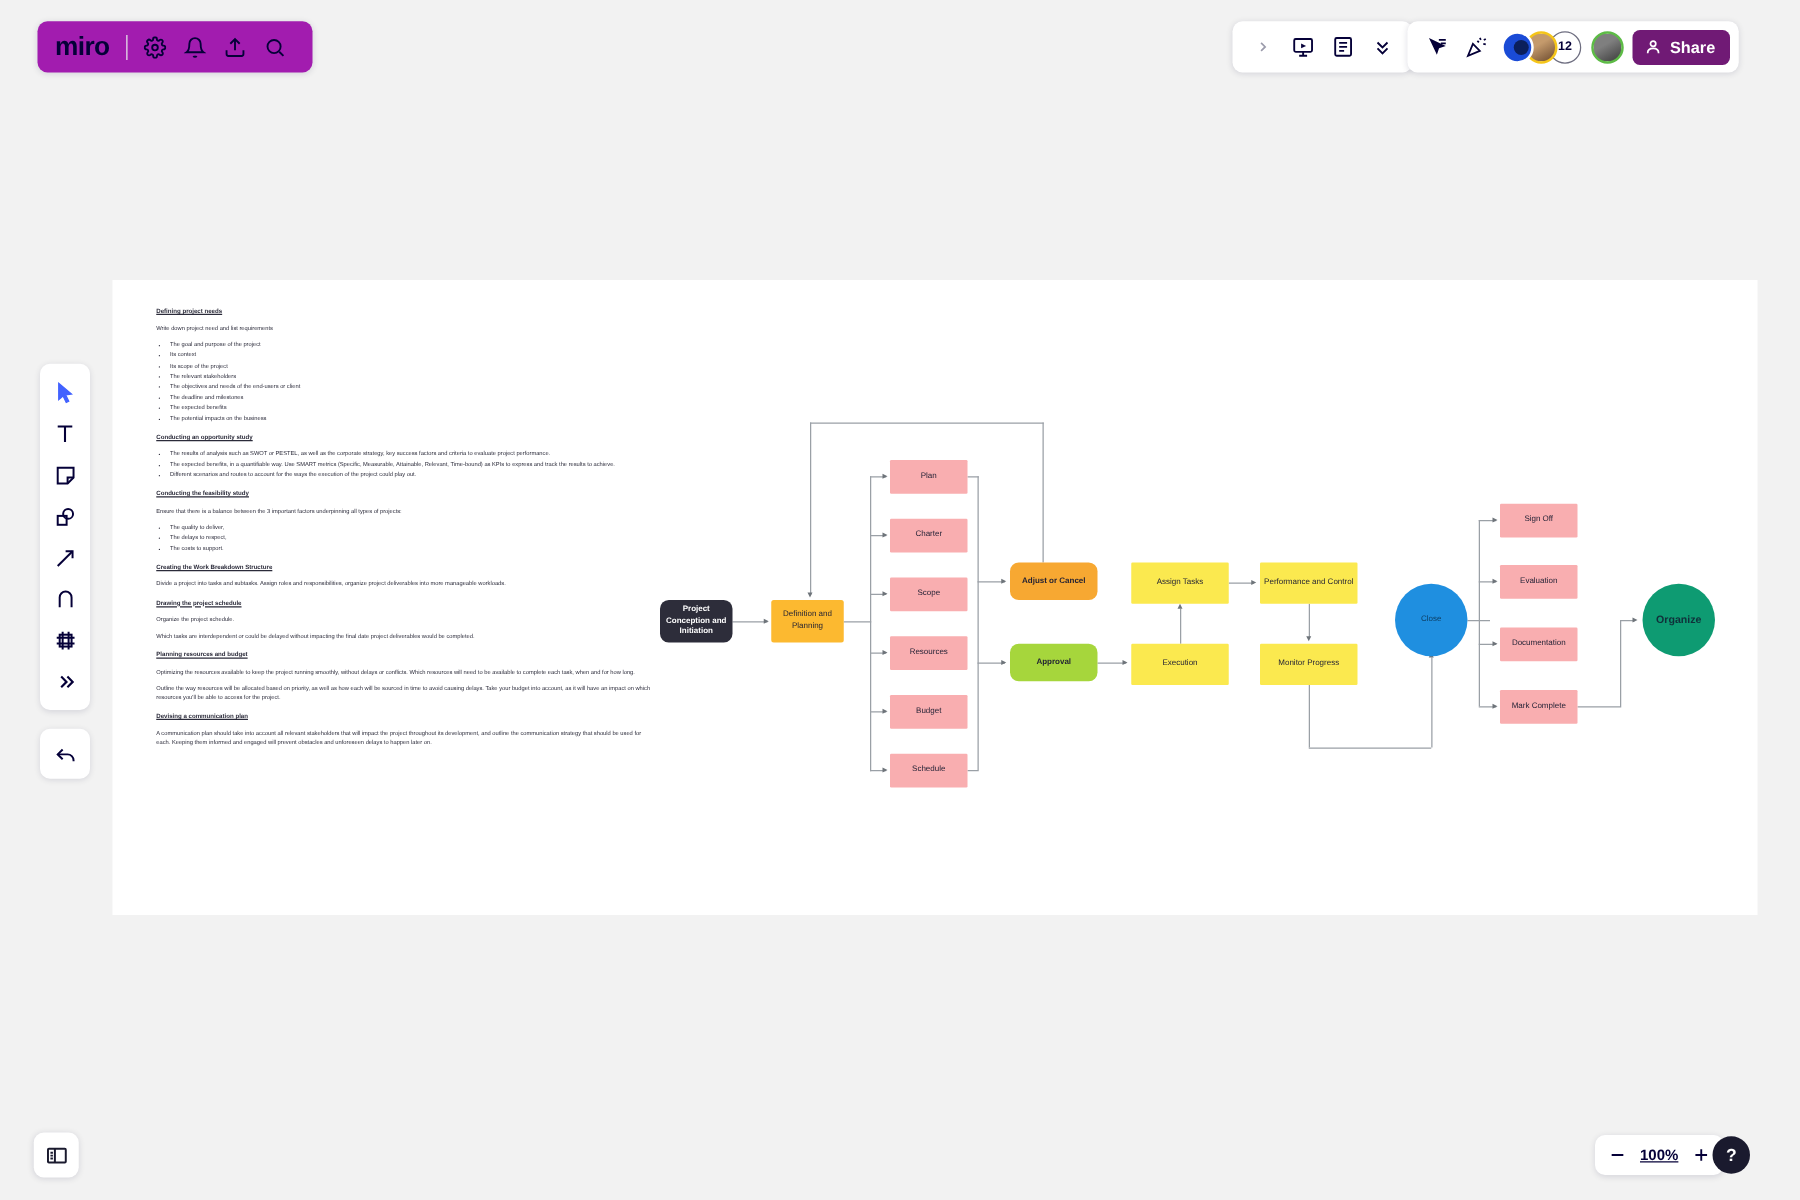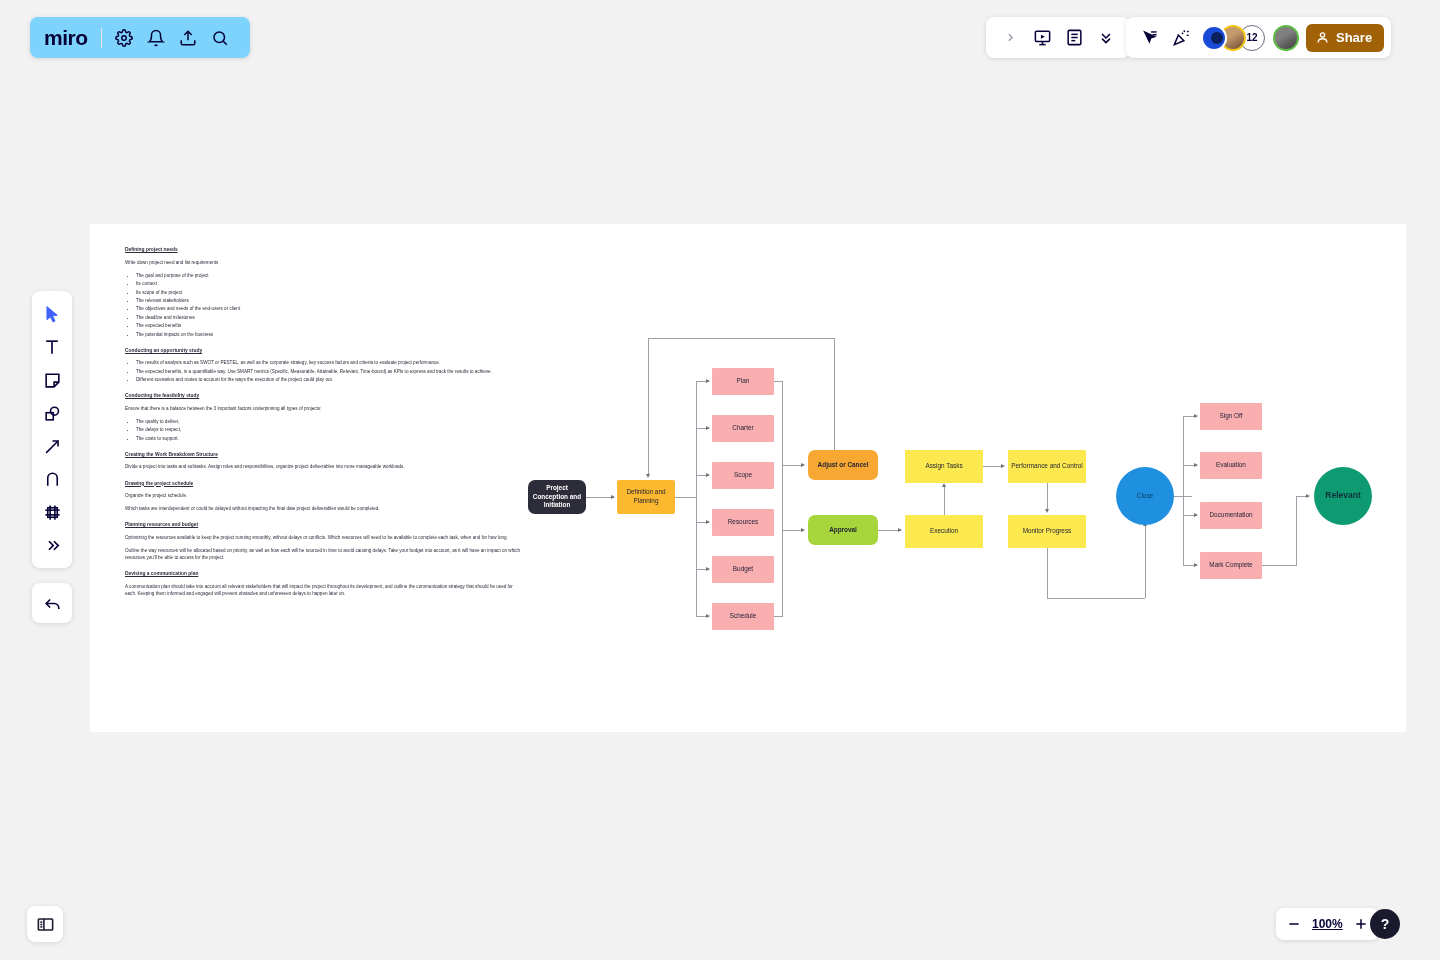--- a/index.html
+++ b/index.html
@@ -48,21 +48,21 @@
   .lh{height:1px;}
   .lv{width:1px;}
   .arw{position:absolute;width:0;height:0;z-index:2;}
   .arw-r{border-top:2.4px solid transparent;border-bottom:2.4px solid transparent;border-left:4px solid #6e747a;}
   .arw-d{border-left:2.4px solid transparent;border-right:2.4px solid transparent;border-top:4px solid #6e747a;}
   .arw-u{border-left:2.4px solid transparent;border-right:2.4px solid transparent;border-bottom:4px solid #6e747a;}
 
   
   #top-left-bar{
     position:absolute;left:30px;top:17px;height:41px;
-    background:#7dd3fc;border-radius:8px;display:flex;align-items:center;
+    background:#a21caf;border-radius:8px;display:flex;align-items:center;
     padding:0 14px;box-shadow:0 1px 5px rgba(5,0,56,.12);
   }
   #miro-logo{font-size:21px;font-weight:bold;letter-spacing:-.5px;color:#050038;
     margin-right:13px;font-family:"Liberation Sans",sans-serif;}
   .divider-v{width:1px;height:20px;background:#e6e6ea;margin-right:6px;}
   .tbtn{width:32px;height:32px;display:flex;align-items:center;justify-content:center;
     border-radius:5px;cursor:pointer;}
 
   
   #top-right-a{
@@ -71,21 +71,21 @@
     padding:0 8px;box-shadow:0 1px 5px rgba(5,0,56,.12);
   }
   #top-right-b{
     position:absolute;left:1126px;top:17px;height:41px;
     background:#fff;border-radius:8px;display:flex;align-items:center;
     padding:0 7px;box-shadow:0 1px 5px rgba(5,0,56,.12);
   }
   .av{width:26px;height:26px;border-radius:50%;box-sizing:border-box;
       display:flex;align-items:center;justify-content:center;font-size:10px;font-weight:bold;}
   #share-btn{
-    background:#a16207;color:#fff;border-radius:6px;height:28px;
+    background:#701a75;color:#fff;border-radius:6px;height:28px;
     display:flex;align-items:center;gap:6px;padding:0 12px 0 9px;
     font-size:13px;font-weight:bold;cursor:pointer;margin-left:7px;
   }
 
   
   #left-rail{
     position:absolute;left:32px;top:291px;width:40px;
     background:#fff;border-radius:8px;box-shadow:0 1px 5px rgba(5,0,56,.12);
     padding:7px 0;display:flex;flex-direction:column;align-items:center;gap:1px;
   }
@@ -292,21 +292,21 @@
       <div class="node n-pink" style="left: 1110px; top: 228px; width: 62px; height: 27px;">
         <span>Evaluation</span>
       </div>
       <div class="node n-pink" style="left: 1110px; top: 278px; width: 62px; height: 27px;">
         <span>Documentation</span>
       </div>
       <div class="node n-pink" style="left: 1110px; top: 328px; width: 62px; height: 27px;">
         <span>Mark Complete</span>
       </div>
       <div class="node n-circle-green" style="left: 1224px; top: 243px; width: 58px; height: 58px;">
-        <span>Relevant</span>
+        <span>Organize</span>
       </div>
     </div>
 </div>
 
 <div id="top-left-bar">
   <div id="miro-logo">miro</div>
   <div class="divider-v"></div>
   <div class="tbtn">
     <svg width="18" height="18" viewBox="0 0 24 24" fill="none" stroke="#050038" stroke-width="2">
       <circle cx="12" cy="12" r="3"></circle>

